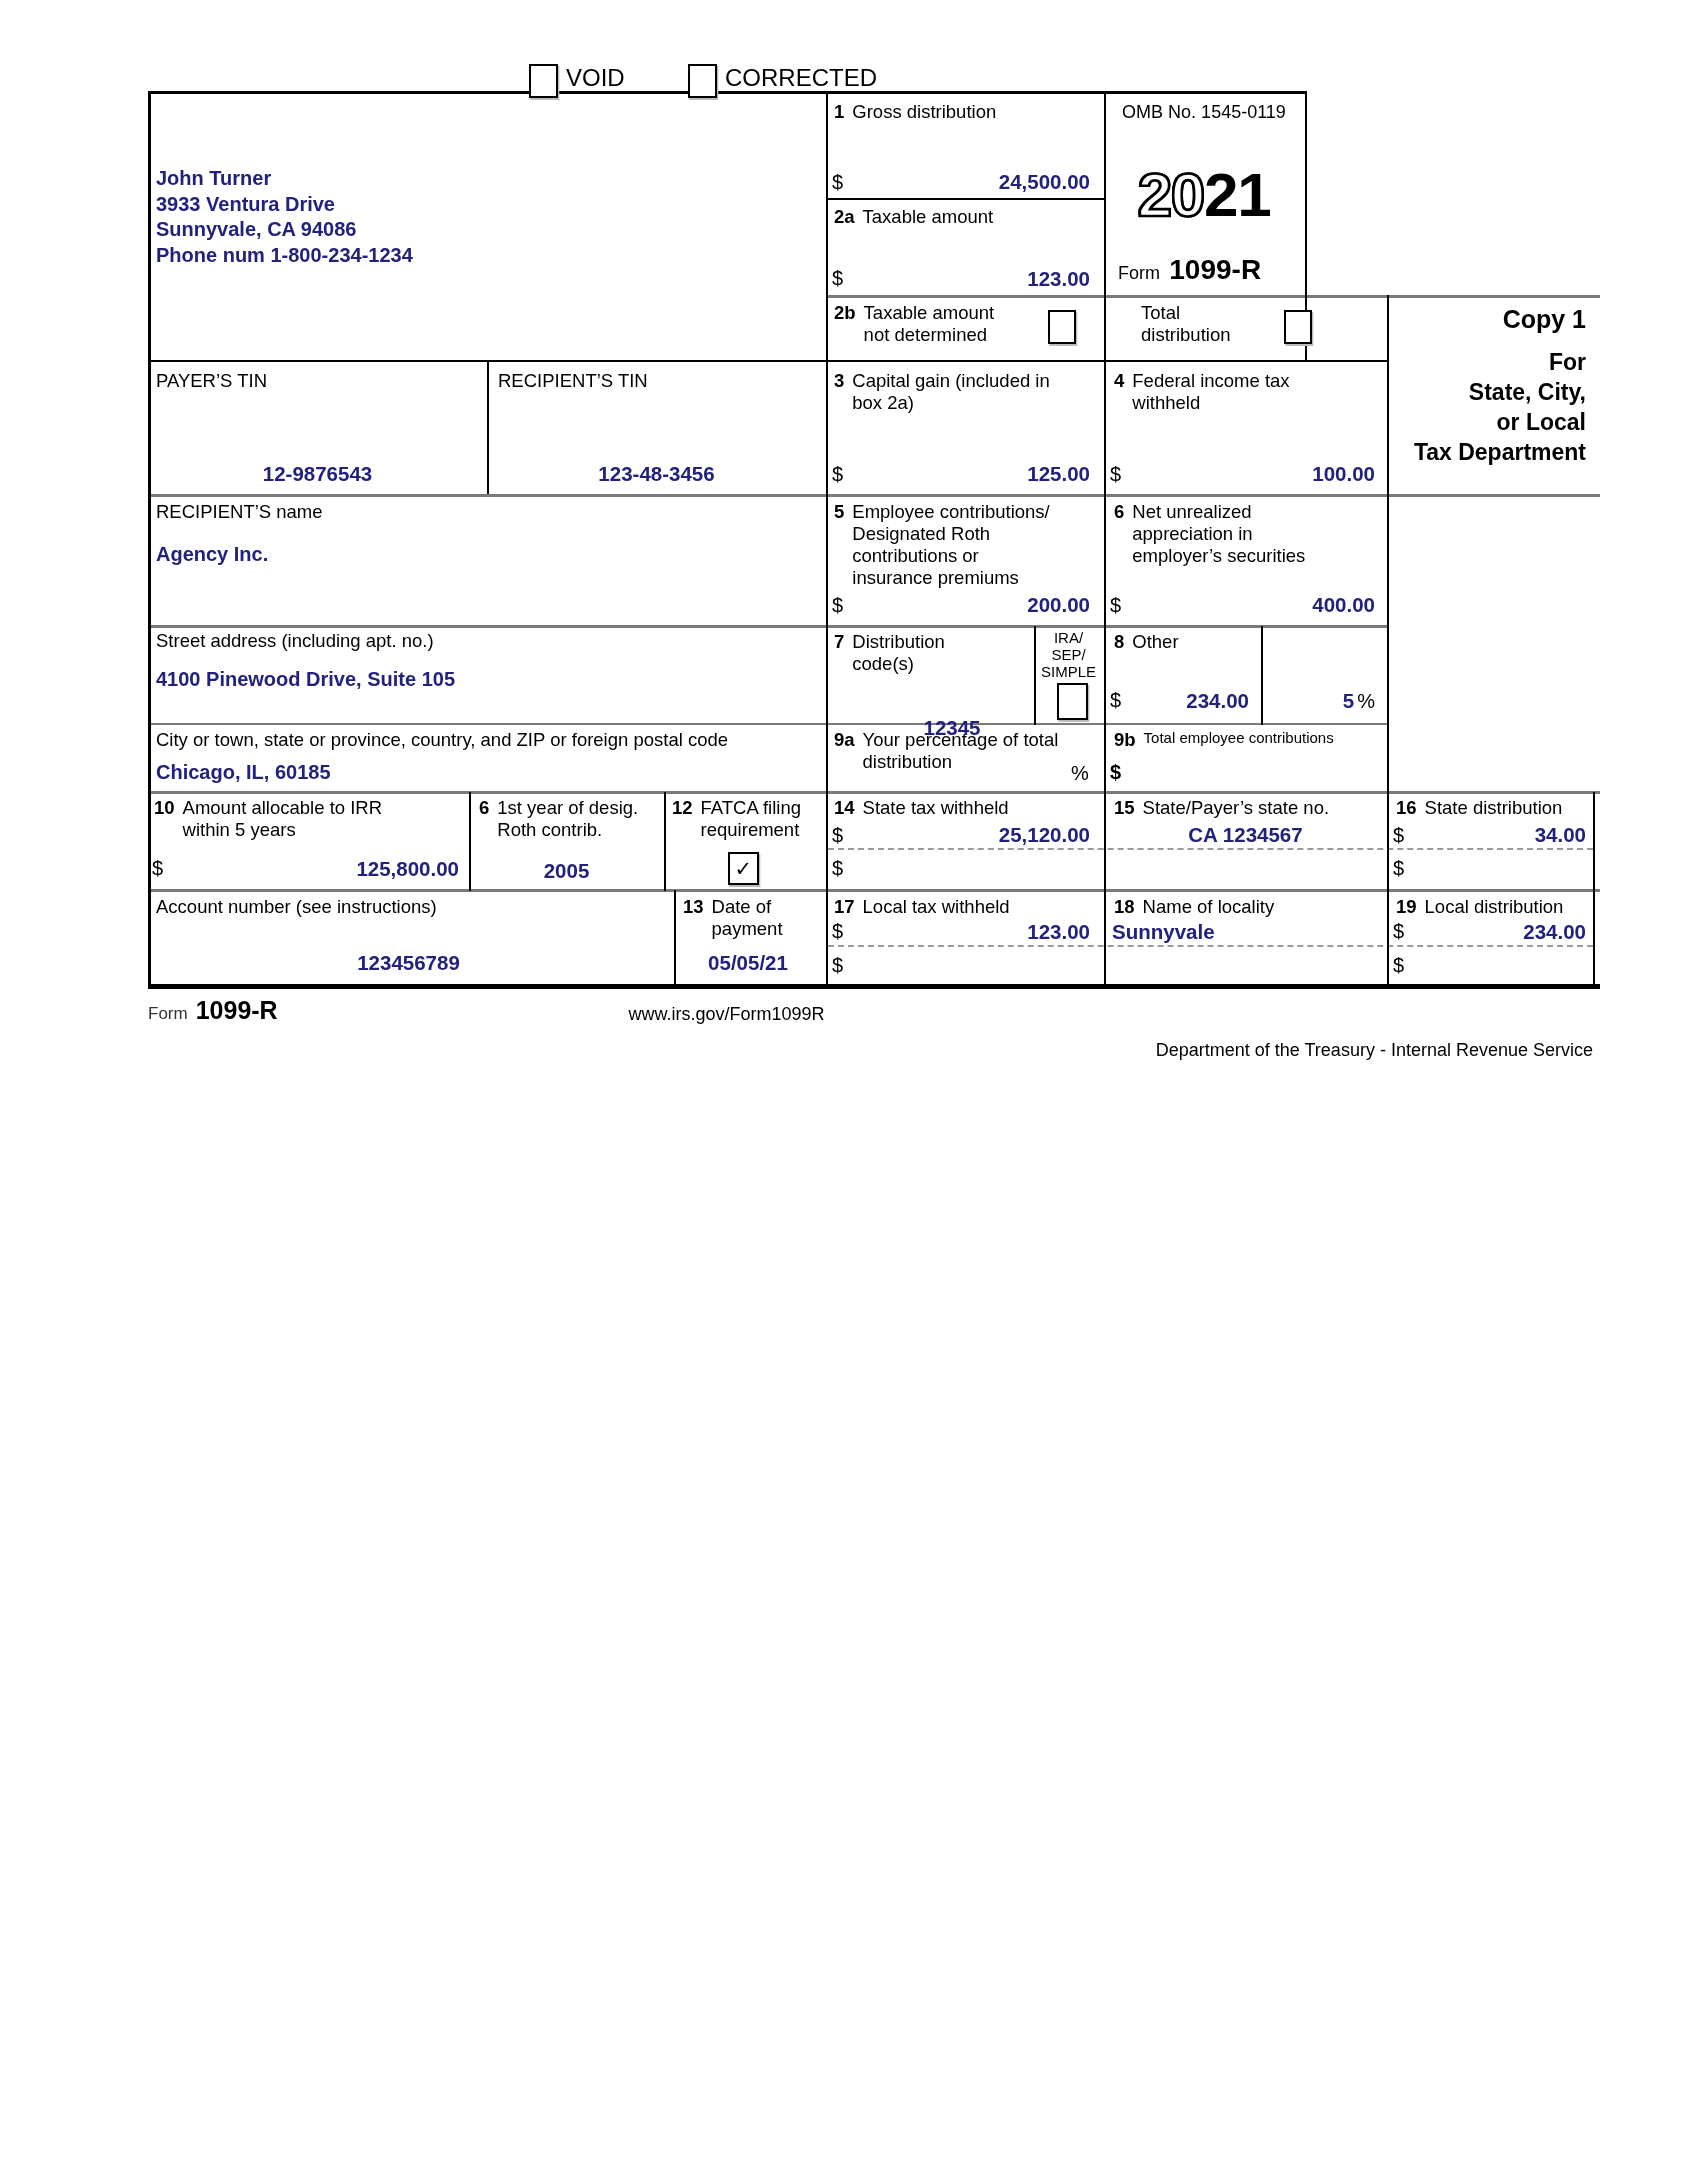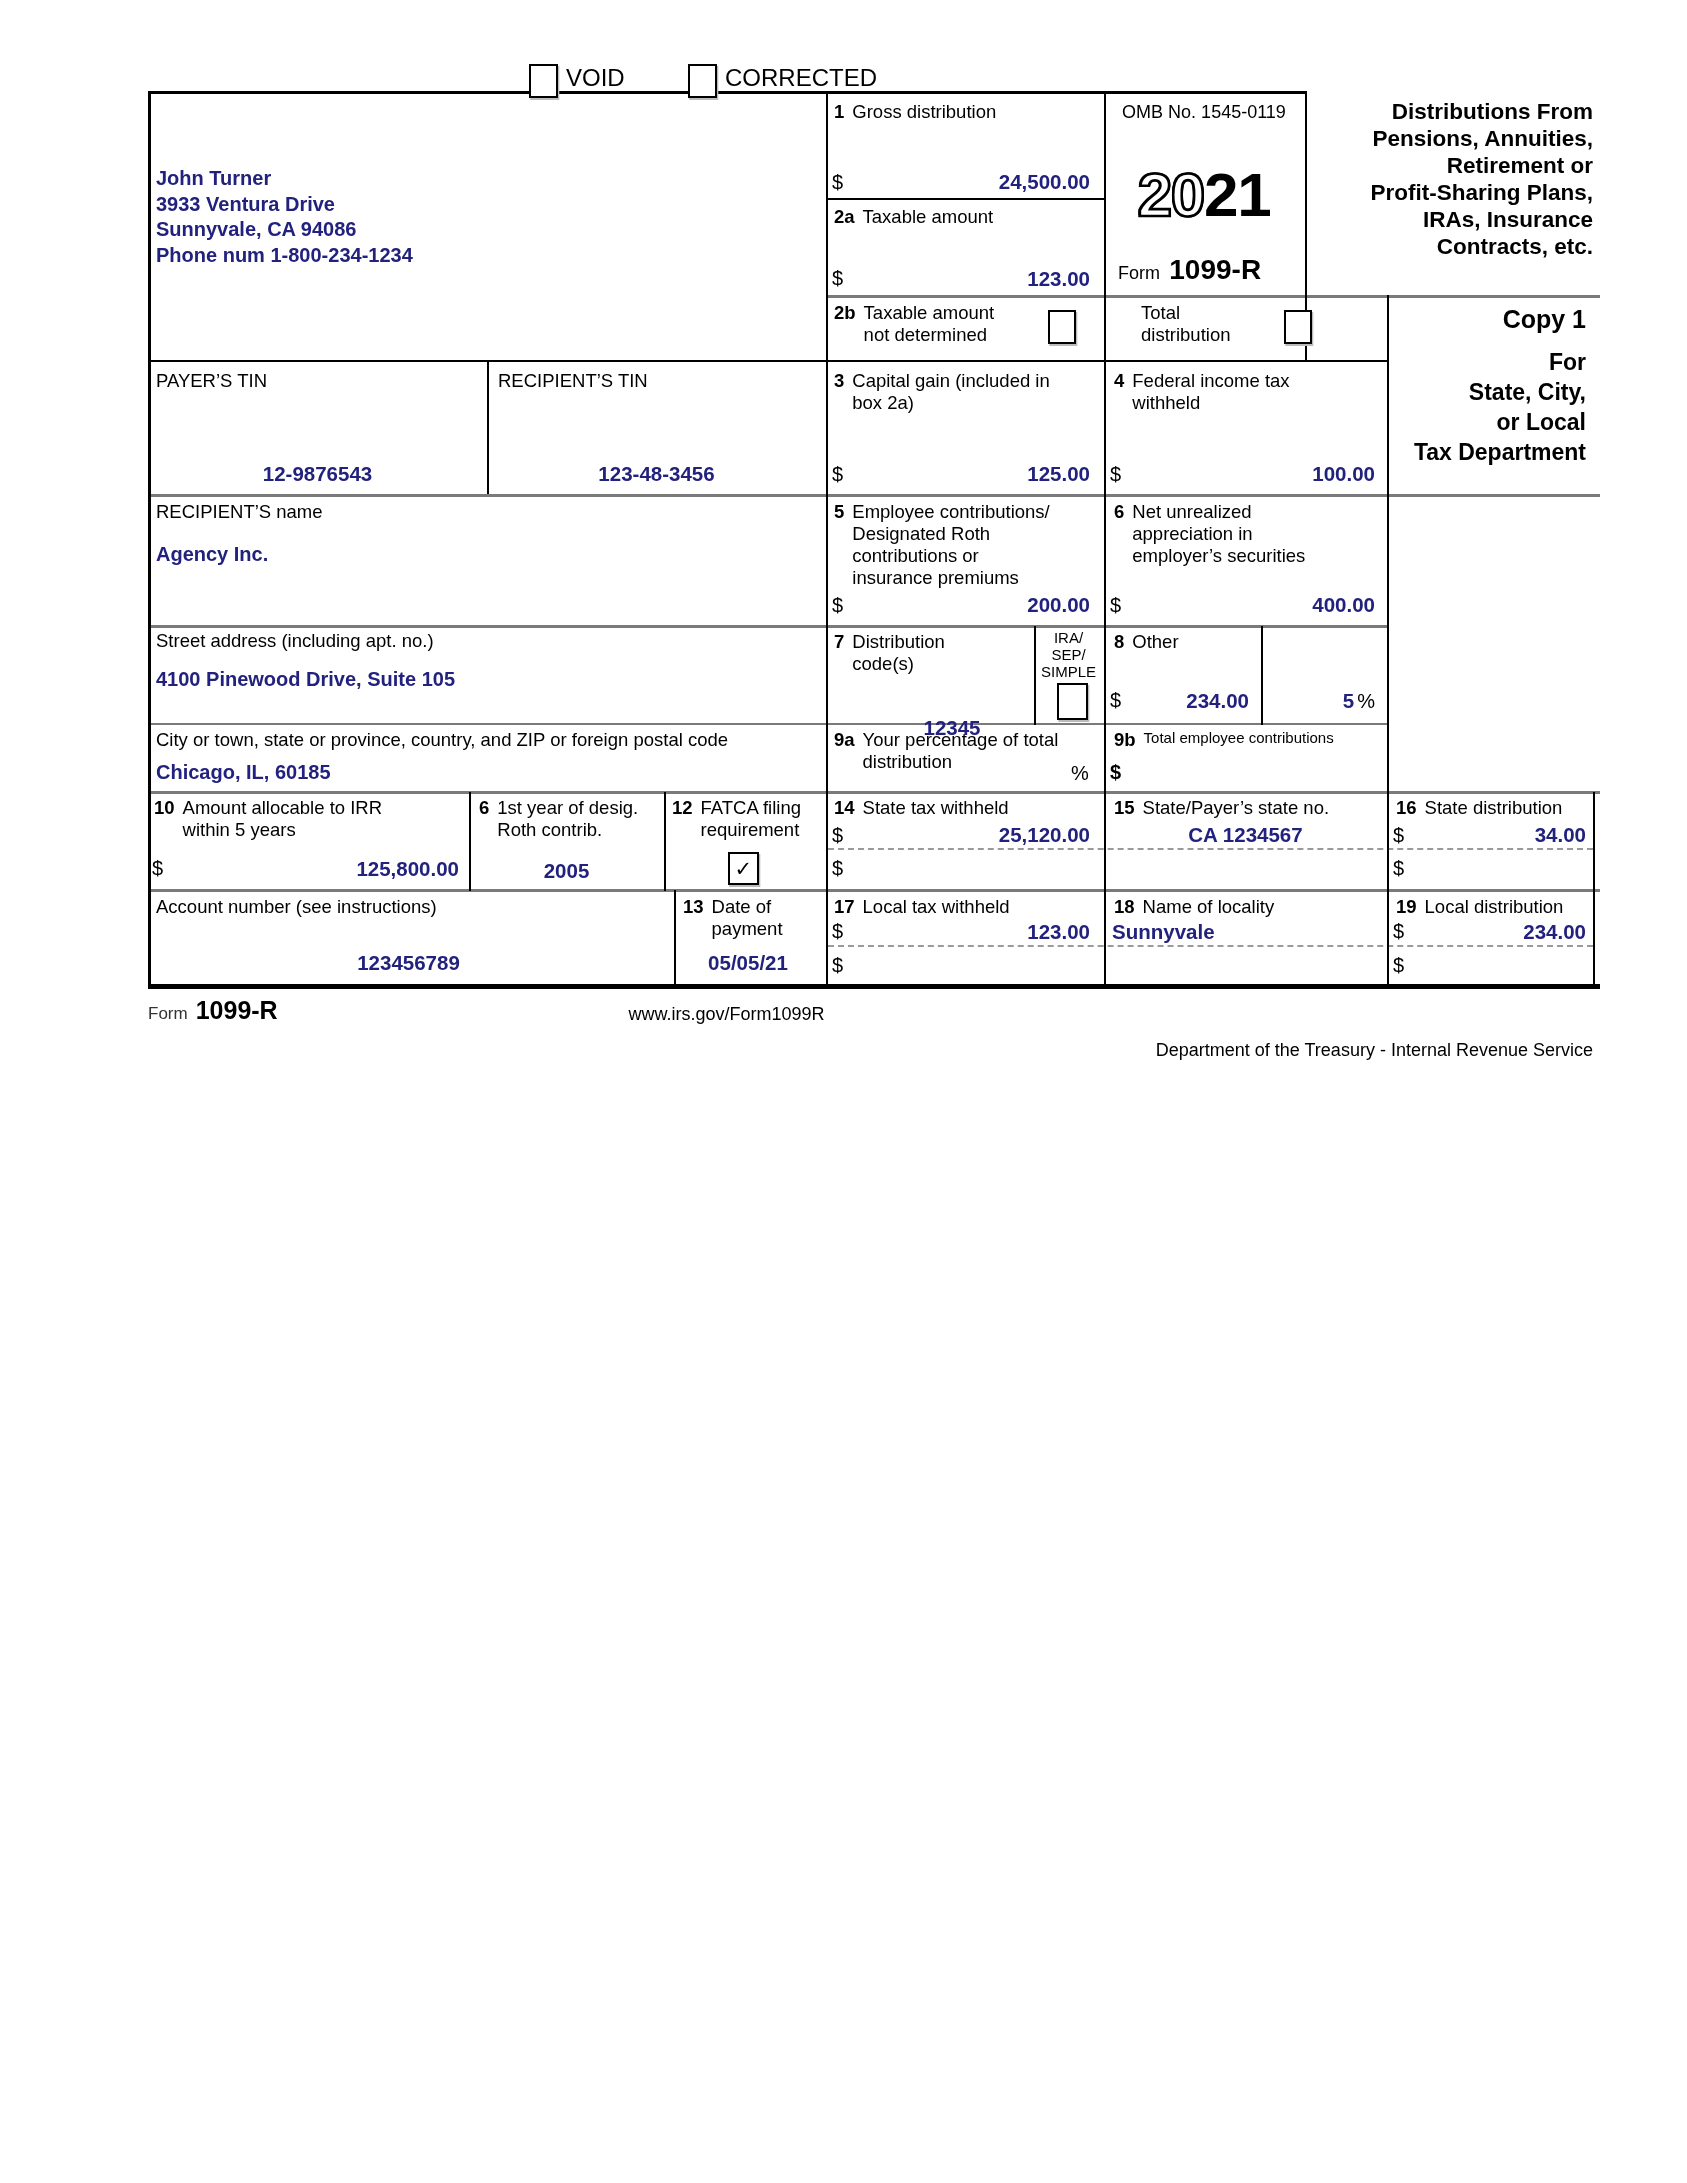--- a/index.html
+++ b/index.html
@@ -80,26 +80,20 @@
 
   <div class="plain ctr" style="left:1093px;top:101px;width:198px;font-size:18px;">OMB No. 1545-0119</div>
   <div class="yr ctr" style="left:1093px;top:159px;width:198px;text-align:center;">
     <span class="o">20</span><span>21</span>
   </div>
   <div style="position:absolute;left:1106px;top:254px;display:flex;align-items:baseline;gap:9.3px;">
     <span style="font-size:18px;">Form</span>
     <span style="font-size:28px;font-weight:bold;">1099-R</span>
   </div>
 
-  <div class="bigttl" style="left:1297px;top:98px;width:284px;">Distributions From
-Pensions, Annuities,
-Retirement or
-Profit-Sharing Plans,
-IRAs, Insurance
-Contracts, etc.</div>
 
   <div class="lbl" style="left:822px;top:302px;width:218px;">
     <span class="n">2b</span>
       <span class="t">Taxable amount
 not determined</span>
   </div>
   <div class="cb chk" style="left:1036px;top:310px;width:24px;height:30px;"></div>
   <div class="plain" style="left:1129px;top:302px;">Total
 distribution</div>
   <div class="cb chk" style="left:1272px;top:310px;width:24px;height:30px;"></div>

